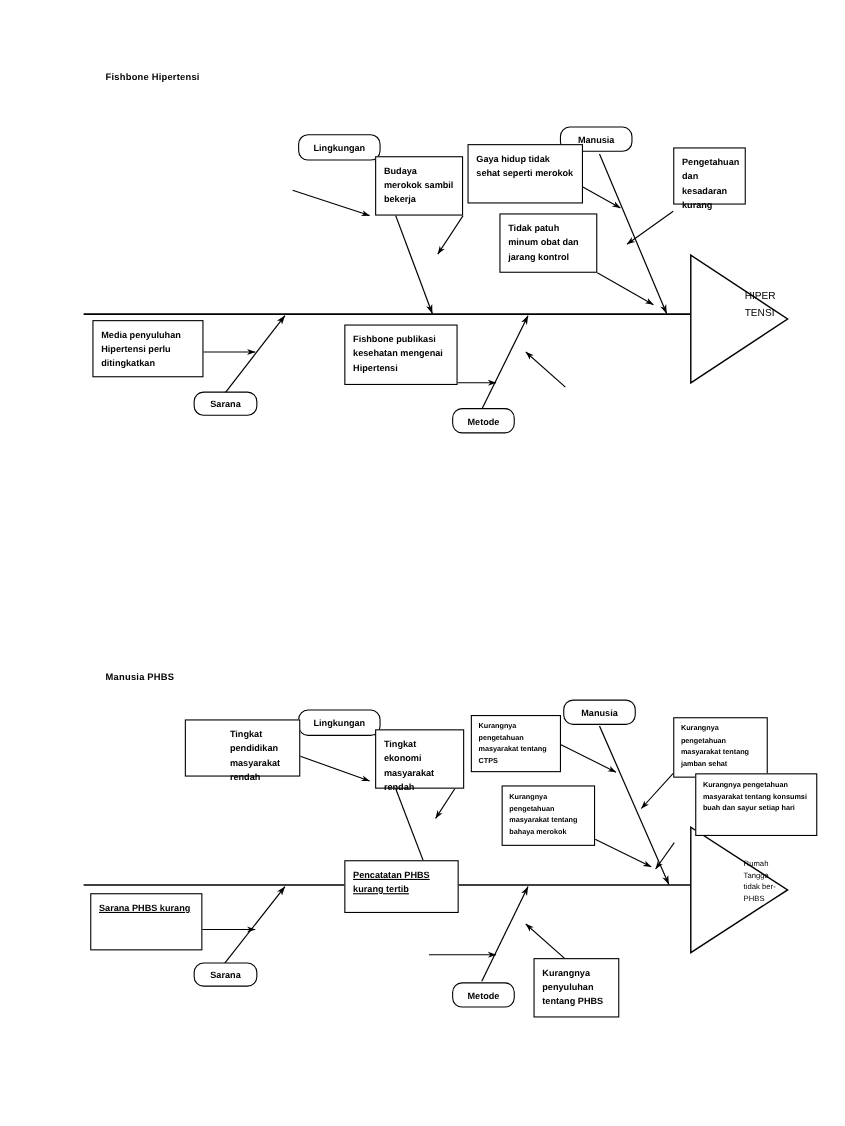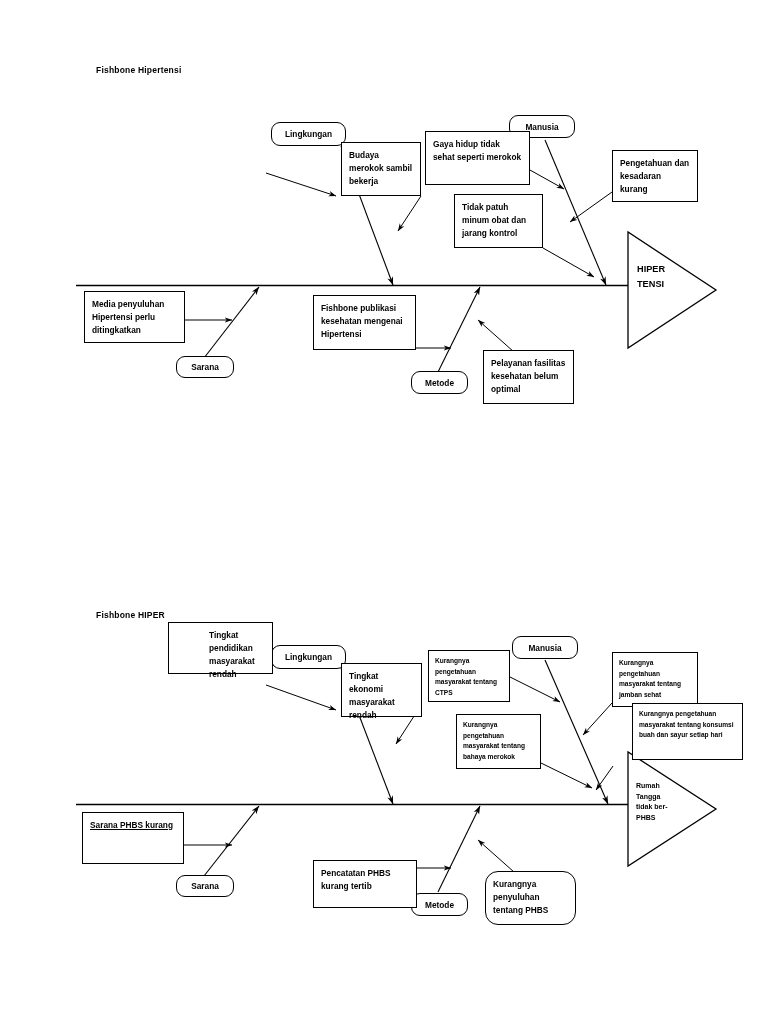--- a/index.html
+++ b/index.html
@@ -62,24 +62,25 @@
     font-size: 8.3px;
     font-weight: bold;
     display: flex;
     align-items: center;
     justify-content: center;
     color: #000;
   }
   .head-label {
     position: absolute;
     font-size: 9.2px;
-    font-weight: bold;
+    font-weight: normal;
     line-height: 1.65;
     color: #000;
     white-space: pre-line;
+    margin-left: 40px;
   }
   .head-label.sz-small { font-size: 7px; line-height: 1.5; }
 </style>
 </head>
 <body>
 
 <div class="page">
 
   <svg class="layer" viewBox="0 0 768 1024" xmlns="http://www.w3.org/2000/svg">
     <defs>
@@ -151,64 +152,63 @@
   </div>
   <div class="cat" style="left:411px; top:371px; width:57px; height:23px;">
     <span>Metode</span>
   </div>
 
 
   <div class="node sz-normal" style="left:341px; top:142px; width:80px; height:54px;">Budaya merokok sambil bekerja</div>
 
   <div class="node sz-normal" style="left:425px; top:131px; width:105px; height:54px;">Gaya hidup tidak sehat seperti merokok</div>
 
-  <div class="node sz-normal" style="left:612px; top:134px; width:86px; height:52px;margin-top:16px;">Pengetahuan dan kesadaran kurang</div>
+  <div class="node sz-normal" style="left:612px; top:134px; width:66px; height:52px;">Pengetahuan dan kesadaran kurang</div>
 
   <div class="node sz-normal" style="left:454px; top:194px; width:89px; height:54px;">Tidak patuh minum obat dan jarang kontrol</div>
 
   <div class="node sz-normal" style="left:84px; top:291px; width:101px; height:52px;">Media penyuluhan Hipertensi perlu ditingkatkan</div>
 
   <div class="node sz-normal" style="left:313px; top:295px; width:103px; height:55px;">Fishbone publikasi kesehatan mengenai Hipertensi</div>
 
-  <div class="node sz-normal" style="left:483px; top:350px; width:91px; height:54px;">Pelayanan fasilitas kesehatan belum optimal</div>
 
   <div class="head-label" style="left:637px; top:262px; width:60px;">HIPER
 TENSI</div>
 
-  <div class="diagram-title" id="title-phbs">Fishbone HIPER</div>
+  <div class="diagram-title" id="title-phbs">Manusia PHBS</div>
 
   <div class="cat" style="left:271px; top:645px; width:75px; height:24px;">
     <span>Lingkungan</span>
   </div>
   <div class="cat" style="left:512px; top:636px; width:66px; height:23px;">
     <span>Manusia</span>
   </div>
   <div class="cat" style="left:176px; top:875px; width:58px; height:22px;">
     <span>Sarana</span>
   </div>
   <div class="cat" style="left:411px; top:893px; width:57px; height:23px;">
     <span>Metode</span>
   </div>
 
-  <div class="node sz-normal" style="left:168px; top:622px; width:105px; height:52px;padding-left:40px;">Tingkat pendidikan masyarakat rendah</div>
+  <div class="node sz-normal" style="left:168px; top:654px; width:105px; height:52px;padding-left:40px;">Tingkat pendidikan masyarakat rendah</div>
 
   <div class="node sz-normal" style="left:341px; top:663px; width:81px; height:54px;">Tingkat ekonomi masyarakat rendah</div>
 
   <div class="node sz-small" style="left:428px; top:650px; width:82px; height:52px;">Kurangnya pengetahuan masyarakat tentang CTPS</div>
 
   <div class="node sz-small" style="left:456px; top:714px; width:85px; height:55px;">Kurangnya pengetahuan masyarakat tentang bahaya merokok</div>
 
   <div class="node sz-small" style="left:612px; top:652px; width:86px; height:55px;">Kurangnya pengetahuan masyarakat tentang jamban sehat</div>
 
   <div class="node sz-small" style="left:632px; top:703px; width:111px; height:57px;">Kurangnya pengetahuan masyarakat tentang konsumsi buah dan sayur setiap hari</div>
 
   <div class="node sz-normal" style="left:82px; top:812px; width:102px; height:52px;text-decoration:underline;">Sarana PHBS kurang</div>
 
-  <div class="node sz-normal" style="left:313px; top:860px; width:104px; height:48px;">Pencatatan PHBS kurang tertib</div>
-
-  <div class="node sz-normal" style="left:485px; top:871px; width:91px; height:54px;border-radius:13px;">Kurangnya penyuluhan tentang PHBS</div>
+  <div class="node sz-normal" style="left:313px; top:782px; width:104px; height:48px;text-decoration:underline;">Pencatatan PHBS kurang tertib</div>
+
+  <div class="node sz-normal" style="left:485px; top:871px; width:78px; height:54px;">Kurangnya penyuluhan tentang PHBS</div>
 
   <div class="head-label sz-small" style="left:636px; top:781px; width:60px;">Rumah
 Tangga
 tidak ber-
 PHBS</div>
 
 </div>
 
 </body></html>

